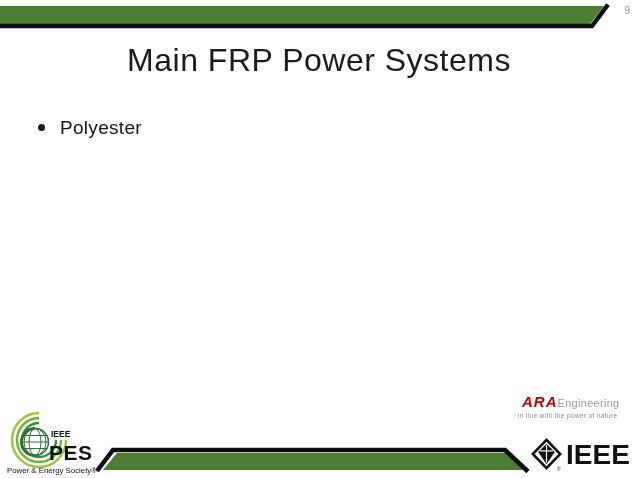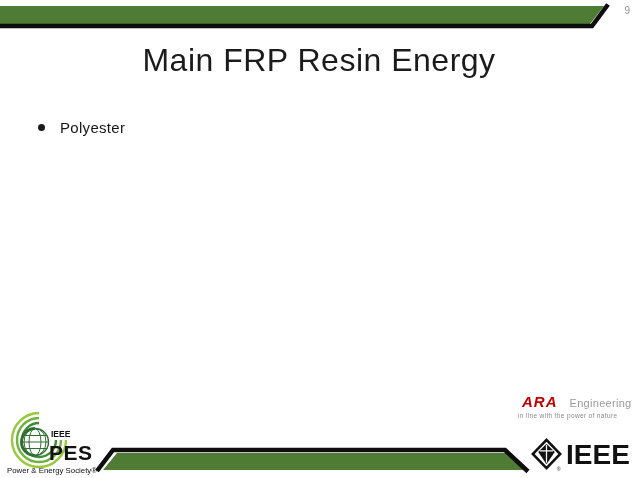--- a/index.html
+++ b/index.html
@@ -20,38 +20,38 @@
     text-align:center;
     font-size:32px;letter-spacing:0.5px;
     color:#1b1b1b;z-index:2;
   }
   .bullet-list{
     position:absolute;top:113px;left:38px;z-index:2;
     list-style:none;margin:0;padding:0;
   }
   .bullet-list li{
     display:flex;align-items:center;
-    font-size:15px;letter-spacing:0.3px;color:#161616;
+    font-size:19px;letter-spacing:0.3px;color:#161616;
     line-height:29px;margin-bottom:14px;
   }
   .bullet-dot{
     width:7px;height:7px;border-radius:50%;
     background:#1a1a1a;margin-right:15px;flex:0 0 auto;
   }
   
   .pes-logo{position:absolute;left:5px;top:404px;z-index:2;}
   
   .ara-logo{position:absolute;left:518px;top:393px;width:112px;z-index:2;}
   .ara-row{display:flex;align-items:baseline;justify-content:flex-start;}
   .ara-name{
     color:#bf0000;font-weight:bold;font-style:italic;
     font-size:15px;letter-spacing:1px;margin-left:4px;
   }
   .ara-suffix{
-    color:#9b9b9b;font-size:11px;margin-left:12px;letter-spacing:0.3px;
+    color:#9b9b9b;font-size:11px;letter-spacing:0.3px;
   }
   .ara-tagline{
     margin-top:2px;font-size:6.5px;color:#8a8a8a;letter-spacing:0.35px;
     white-space:nowrap;
   }
   
   .ieee-logo{
     position:absolute;left:529px;top:437px;z-index:2;
     display:flex;align-items:center;
   }
@@ -72,21 +72,21 @@
   </g>
 
   <g>
     <polygon points="117,453 511,453 524,470 103,470" fill="#4e7c35"></polygon>
     <path d="M 97,471 L 113,450 L 505,450 L 528,471.5" fill="none" stroke="#0e0e0e" stroke-width="4.5"></path>
   </g>
 </svg>
 
 <div class="page-number">9</div>
 
-<div class="slide-title">Main FRP Resin Energy</div>
+<div class="slide-title">Main FRP Power Systems</div>
 
 <ul class="bullet-list">
   <li>
     <span class="bullet-dot"></span>
     <span>Polyester</span>
   </li>
 </ul>
 
 <div class="pes-logo">
   <svg width="96" height="72" viewBox="0 0 96 72" xmlns="http://www.w3.org/2000/svg">

